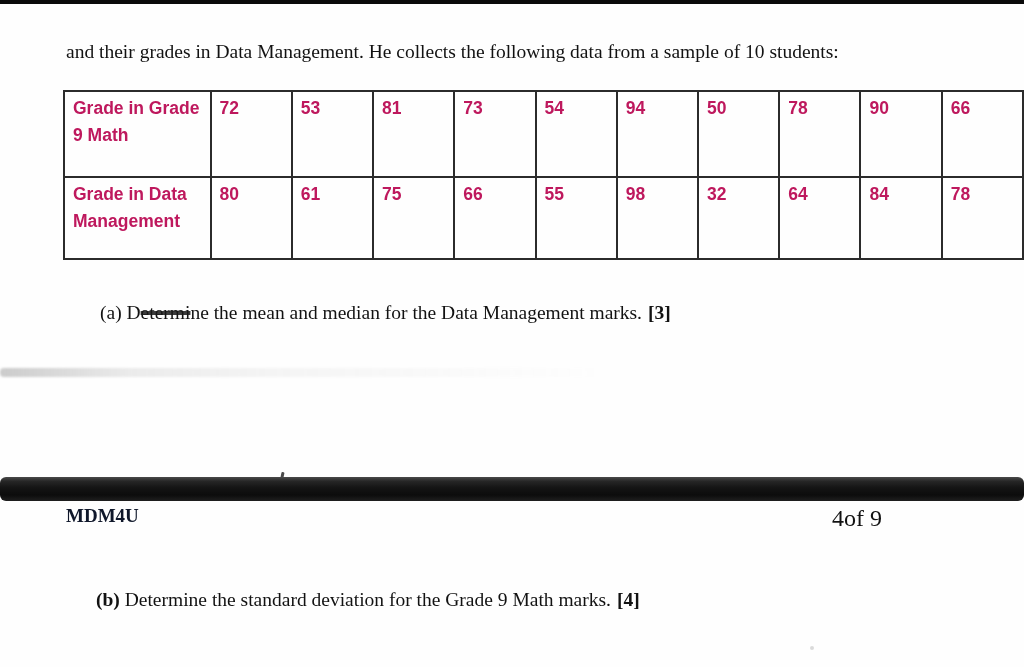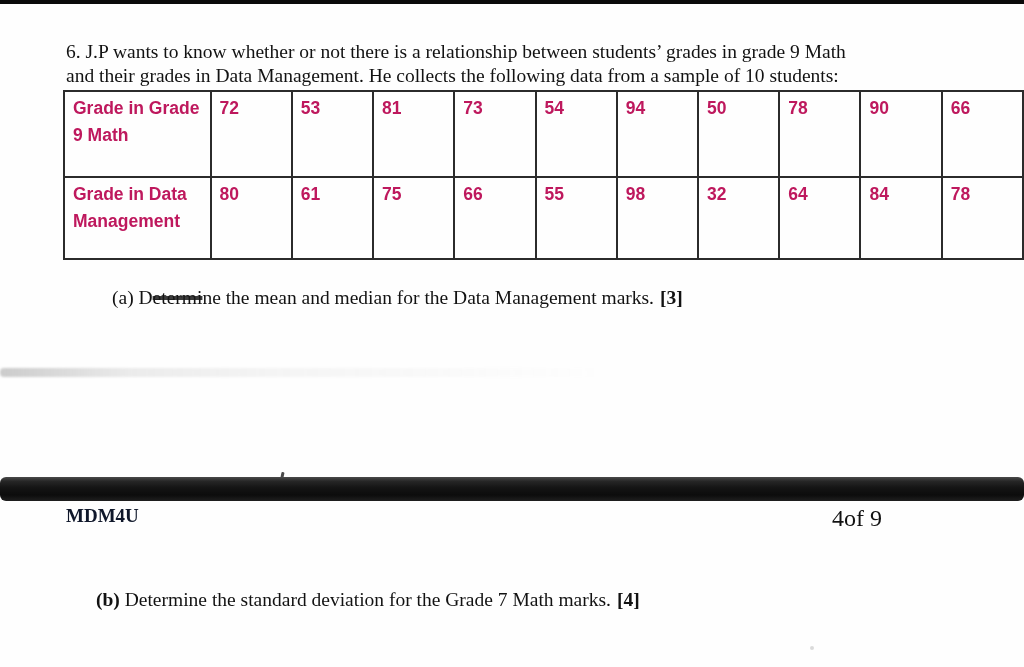--- a/index.html
+++ b/index.html
@@ -53,21 +53,21 @@
   td.num-cell  { width: 70px; }
   tr.r1 td { height: 81px; }
   tr.r2 td { height: 77px; }
 
   .part-q {
     position: absolute;
     font-size: 19.5px;
     white-space: nowrap;
     color: #121212;
   }
-  .part-a { left: 100px; top: 287px; margin-left: 12px; }
+  .part-a { left: 100px; top: 302px; }
   .part-b { left: 96px;  top: 589px; }
   .scribbled {
     text-decoration: line-through;
     text-decoration-thickness: 3.5px;
     text-decoration-color: rgba(25,25,25,0.85);
   }
   .bold { font-weight: bold; }
   .marks { font-weight: bold; margin-left: 6px; }
 
   
@@ -123,21 +123,20 @@
   }
 </style>
 </head>
 <body>
 
 <div class="page">
 
   <div class="top-edge"></div>
 
   <div class="question">
-    <div>6. J.P wants to know whether or not there is a relationship between students’ grades in grade 9 Math</div>
     <div>and their grades in Data Management. He collects the following data from a sample of 10 students:</div>
   </div>
 
   <table class="grades">
     <tbody>
         <tr class="r1">
       <td class="row-label">Grade in Grade 9 Math</td>
       <td class="num-cell">72</td>
       <td class="num-cell">53</td>
       <td class="num-cell">81</td>
@@ -171,18 +170,18 @@
 
   <div class="smudge"></div>
   <div class="tick"></div>
 
   <div class="divider-bar"></div>
 
   <div class="footer-left">MDM4U</div>
   <div class="footer-right">4of 9</div>
 
   <div class="part-q part-b">
-    <span class="bold">(b)</span><span> Determine the standard deviation for the Grade 7 Math marks.</span><span class="marks">[4]</span>
+    <span class="bold">(b)</span><span> Determine the standard deviation for the Grade 9 Math marks.</span><span class="marks">[4]</span>
   </div>
 
   <div class="speck"></div>
 
 </div>
 
 </body></html>

